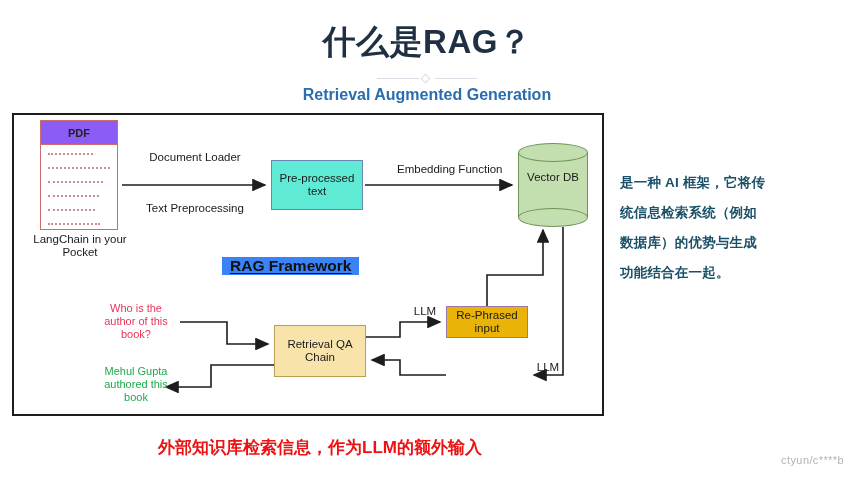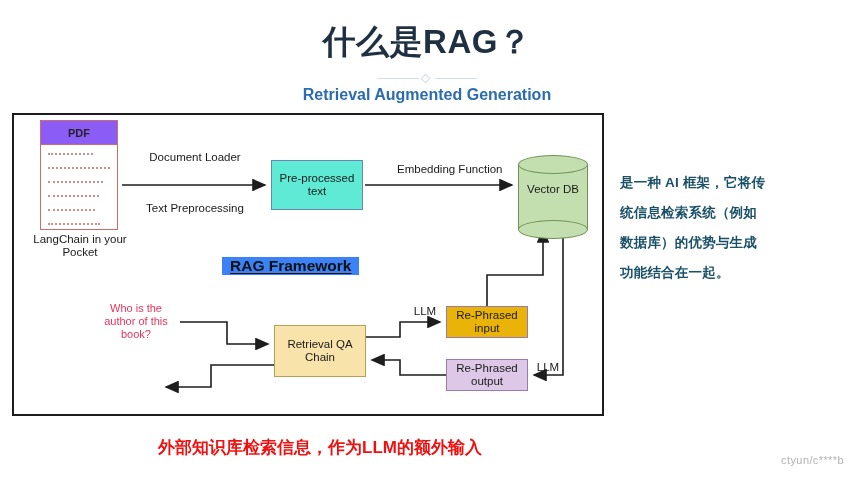--- a/index.html
+++ b/index.html
@@ -85,21 +85,21 @@
   .box-rpin {
     left: 432px; top: 191px; width: 82px; height: 32px;
     background: #eab308; border: 1px solid #9b79ad;
   }
   .box-rpout {
     left: 432px; top: 244px; width: 82px; height: 32px;
     background: #ddc8e8; border: 1px solid #9b79ad;
   }
 
   
-  .cyl { left: 504px; top: 40px; width: 70px; height: 84px; padding-left: 44px; }
+  .cyl { left: 504px; top: 28px; width: 70px; height: 84px; padding-left: 44px; }
   .cyl .body {
     position: absolute; left: 0; top: 9px; width: 70px; height: 66px;
     background: #c3dfb0; border-left: 1px solid #6f9456; border-right: 1px solid #6f9456;
   }
   .cyl .top {
     position: absolute; left: 0; top: 0; width: 70px; height: 19px;
     background: #c3dfb0; border: 1px solid #6f9456; border-radius: 50%;
   }
   .cyl .bot {
     position: absolute; left: 0; top: 65px; width: 70px; height: 19px;
@@ -222,25 +222,25 @@
 
     <div class="node cyl">
       <div class="body"></div>
       <div class="bot"></div>
       <div class="top"></div>
       <div class="lbl">Vector DB</div>
     </div>
 
     <div class="node box box-qa">Retrieval QA Chain</div>
     <div class="node box box-rpin">Re-Phrased input</div>
-    <div class="node box box-rpout">Re-Phrased output</div>
 
     <div class="node fw-tag">RAG Framework</div>
 
     <div class="node qa-text q-text">Who is the author of this book?</div>
+    <div class="node qa-text a-text">Mehul Gupta authored this book</div>
   </div>
 
   <div id="panel">
     <p>是一种 AI 框架，它将传</p>
     <p>统信息检索系统（例如</p>
     <p>数据库）的优势与生成</p>
     <p>功能结合在一起。</p>
   </div>
 
   <div id="caption">外部知识库检索信息，作为LLM的额外输入</div>

